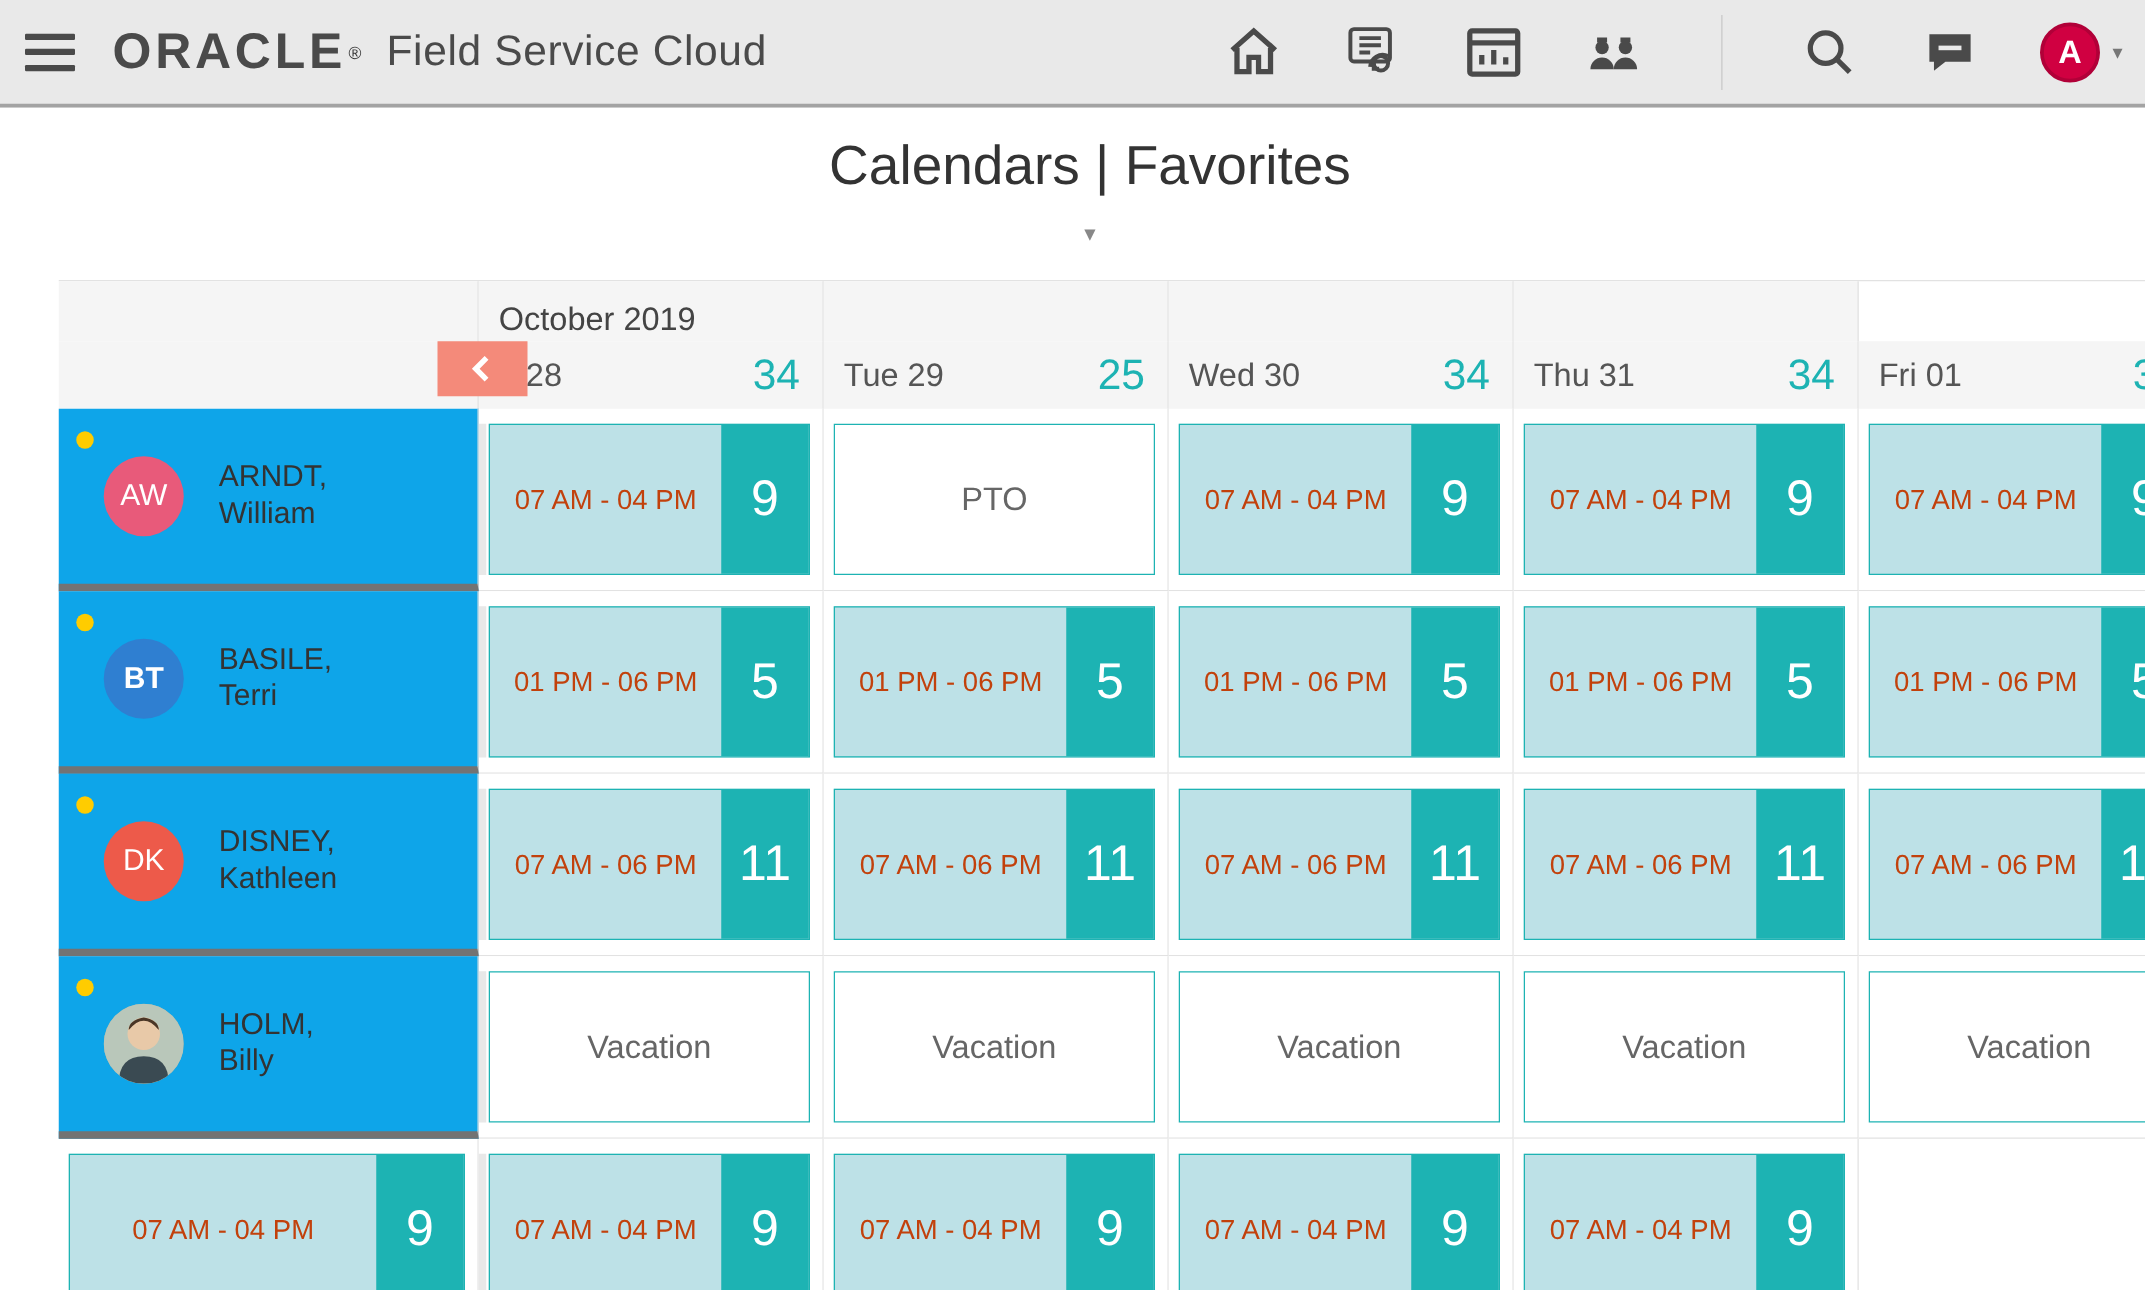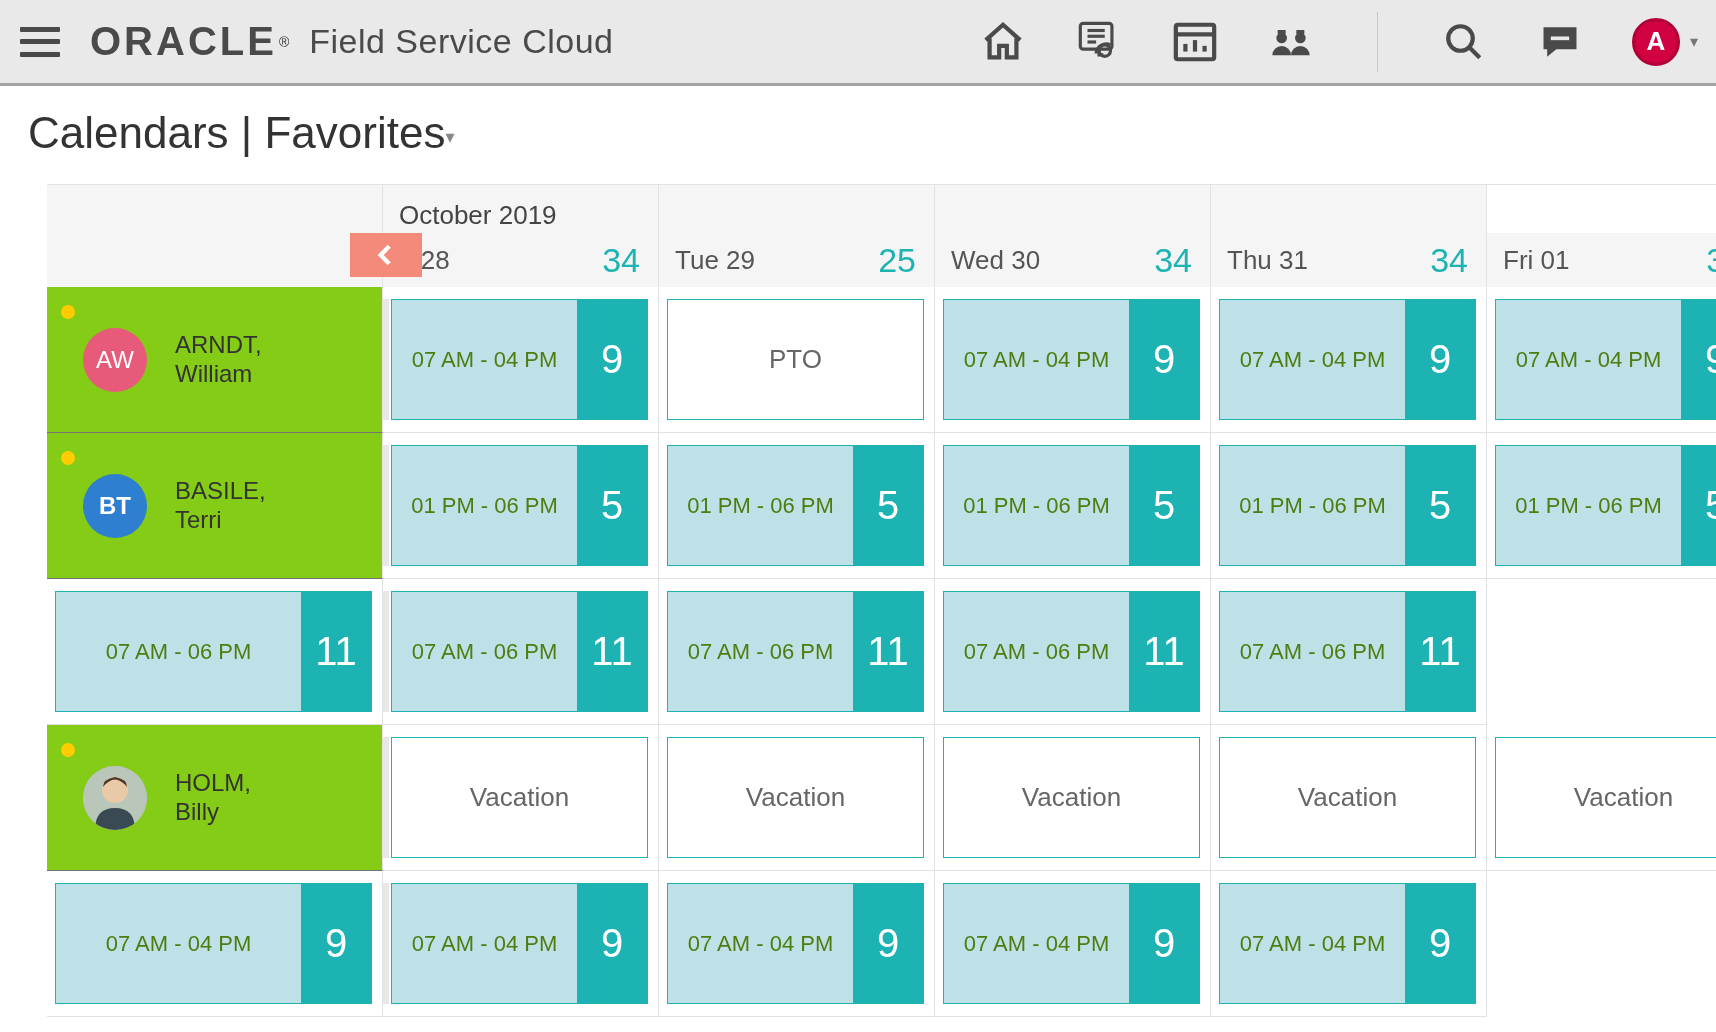--- a/index.html
+++ b/index.html
@@ -14,21 +14,21 @@
   .brand-reg { font-size: 14px; vertical-align: super; margin-left: 2px; }
   .brand-sub { font-size: 34px; color:#4a4a4a; font-weight: 400; margin-left: 20px; letter-spacing: 0.5px;}
   .topbar-spacer { flex: 1; }
   .topicons { display:flex; align-items:center; gap: 48px; }
   .topicon { width:48px; height:48px; display:flex; align-items:center; justify-content:center; cursor:pointer; }
   .divider { width: 1px; height: 60px; background: #c7c7c7; margin: 0 14px; }
   .avatar-top { width:48px; height:48px; border-radius:50%; background:#d00041; color:#fff; display:flex; align-items:center; justify-content:center; font-size:26px; font-weight:600; border:3px solid #b10038; }
   .caret-down { margin-left:10px; color:#777; }
 
   
-  .page-title { font-size: 44px; font-weight: 400; color:#333; padding: 22px 0 26px 28px; display:flex; align-items:center; gap:0; }
+  .page-title { font-size: 44px; font-weight: 400; color:#333; padding: 22px 0 26px 28px; display:flex; align-items:center; gap:10px;flex-direction:column; }
   .page-title .caret { font-size: 18px; color: #888; margin-top: 8px; }
 
   
   .grid { border-top: 1px solid #e2e2e2; margin-left: 47px; }
   .row { display: grid; grid-template-columns: 336px repeat(5, 276px); }
   .sidecol { border-right: 1px solid #e2e2e2; background:#fff; }
   .daycol { border-right: 1px solid #e2e2e2; }
 
   
   .month-row { height: 48px; }
@@ -39,35 +39,35 @@
   .dayhdr-row { height: 54px; position: relative; }
   .dayhdr-row .sidecol { background:#f5f5f5; position:relative; }
   .dayhdr-row .daycol { background:#f5f5f5; display:flex; align-items:center; justify-content:space-between; padding: 0 18px 0 16px; }
   .daylabel { font-size: 26px; color: #555; }
   .daycount { font-size: 34px; font-weight: 500; color: #1db3b3; }
   .nav-back { position:absolute; right:-40px; top:0; width:72px; height:44px; background:#f48a7a; display:flex; align-items:center; justify-content:center; cursor:pointer; z-index: 5; }
   .nav-back svg { stroke:#fff; }
 
   
   .prow { }
-  .prow .sidecol { display:flex; align-items:center; padding: 22px 10px 22px 14px; border-bottom: 1px solid #737373; background:#84cc16; min-height:146px; position:relative; }
+  .prow .sidecol { display:flex; align-items:center; padding: 22px 10px 22px 14px; border-bottom: 6px solid #737373; background:#0ea5e9; min-height:146px; position:relative; }
   .status-dot { position:absolute; left:14px; top:18px; width:14px; height:14px; border-radius:50%; background:#ffcc00; }
   .avatar { width:64px; height:64px; border-radius:50%; display:flex; align-items:center; justify-content:center; color:#fff; font-size:24px; font-weight:500; margin-left: 22px; margin-right: 28px; overflow:hidden; flex-shrink:0; }
   .avatar.photo { background: #a6b4a2; }
   .avatar.photo svg { width:100%; height:100%; }
   .pname { font-size: 24px; color:#333; line-height:1.2; }
 
   .prow .daycol { padding: 12px 10px 12px 0; border-bottom: 1px solid #e2e2e2; background:#fff; min-height:146px; display:flex; align-items:stretch; }
   
   .prow .daycol:nth-child(2)::before { content:""; width:6px; background: #e8e8e8; margin-right: 2px; }
   .prow .daycol:not(:nth-child(2))::before { content:""; width:8px; }
 
   .shift { flex:1; display:flex; border:1px solid #1db3b3; }
   .shift.time { background:#bde1e7; }
-  .shift.time .shift-label { flex:1; display:flex; align-items:center; justify-content:center; color:#4d7c0f; font-size:22px; padding: 0 4px; text-align:center;}
+  .shift.time .shift-label { flex:1; display:flex; align-items:center; justify-content:center; color:#c2410c; font-size:22px; padding: 0 4px; text-align:center;}
   .shift.time .shift-hours { width:70px; background:#1db3b3; color:#fff; display:flex; align-items:center; justify-content:center; font-size:40px; font-weight:400; }
   .shift.label { background:#fff; }
   .shift.label .shift-label { flex:1; display:flex; align-items:center; justify-content:center; color:#666; font-size:26px; }
 </style>
 </head>
 <body>
 
 <div class="topbar">
   <div class="hamburger">
     <span></span>
@@ -266,20 +266,28 @@
           </div>
         </div>
         <div class="daycol">
           <div class="shift time">
             <div class="shift-label">01 PM - 06 PM</div>
             <div class="shift-hours">5</div>
           </div>
         </div>
       </div>
       <div class="row prow">
+        <div class="sidecol">
+          <div class="status-dot"></div>
+          <div class="avatar" style="background: rgb(237, 90, 74);">DK</div>
+          <div class="pname">
+            <div>DISNEY,</div>
+            <div>Kathleen</div>
+          </div>
+        </div>
         <div class="daycol">
           <div class="shift time">
             <div class="shift-label">07 AM - 06 PM</div>
             <div class="shift-hours">11</div>
           </div>
         </div>
         <div class="daycol">
           <div class="shift time">
             <div class="shift-label">07 AM - 06 PM</div>
             <div class="shift-hours">11</div>

